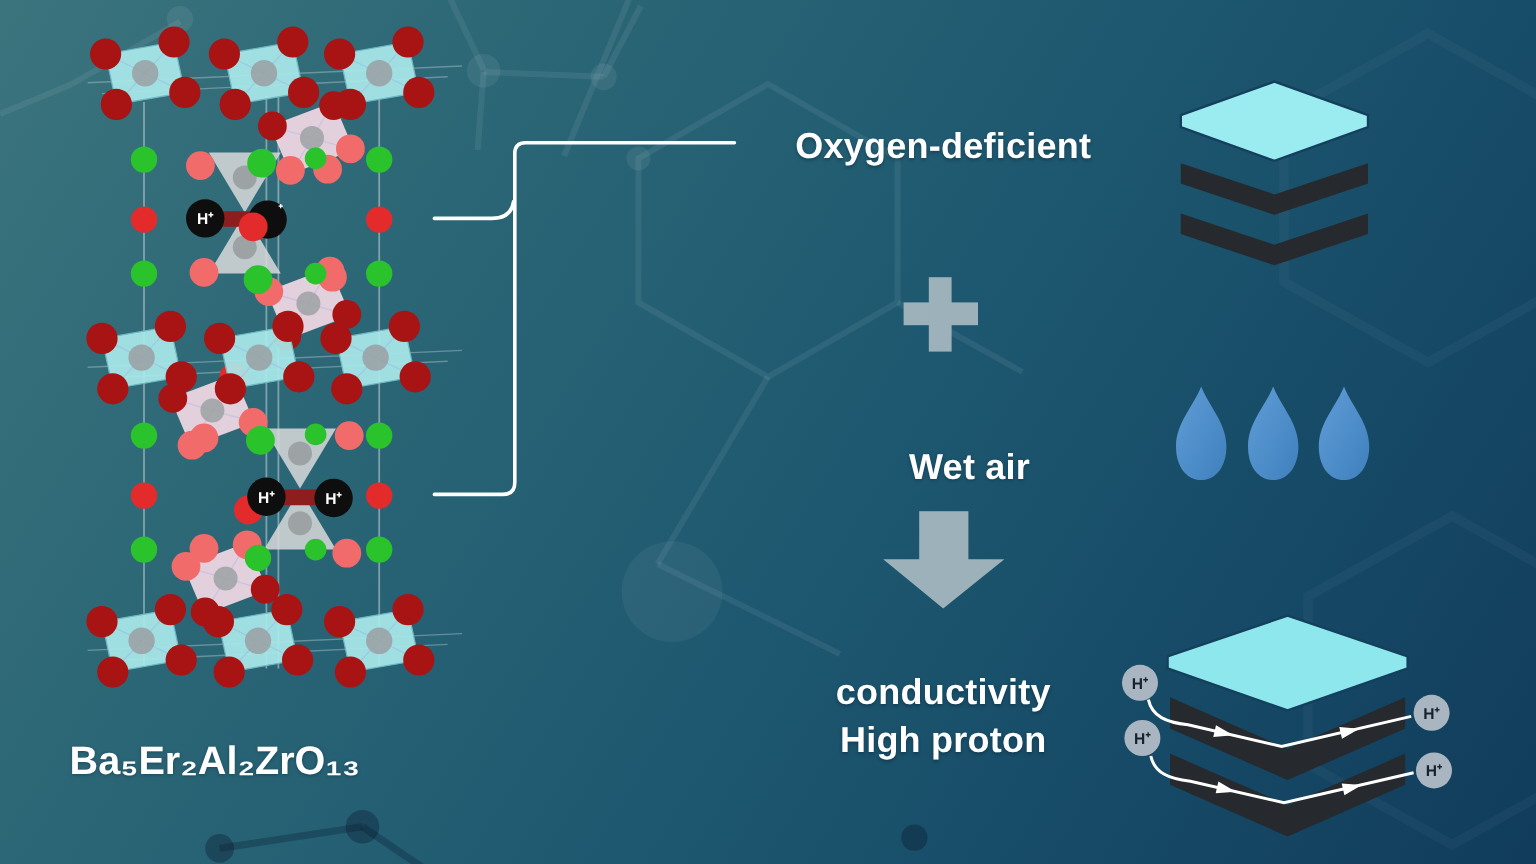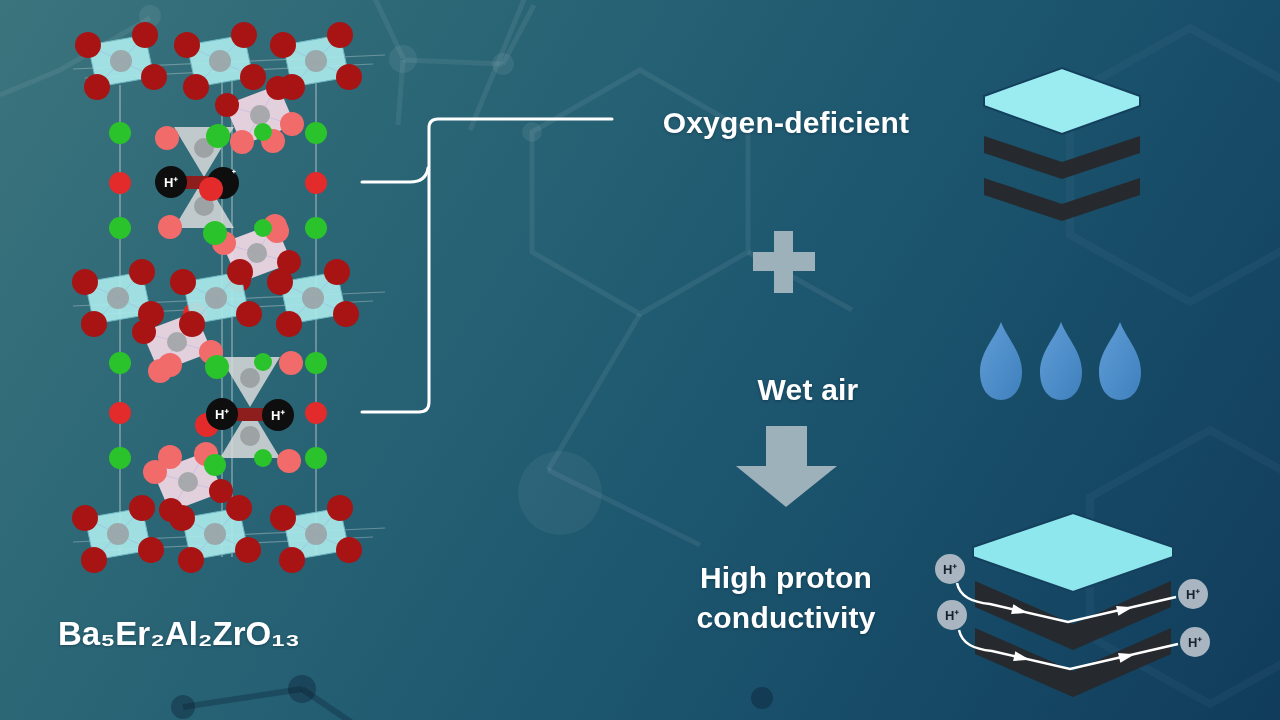--- a/index.html
+++ b/index.html
@@ -262,17 +262,17 @@
     </g>
   </svg>
 
   <div class="txt" style="left:616px;top:103px;width:340px;">
     <div>Oxygen-deficient</div>
   </div>
 
   <div class="txt" style="left:688px;top:338px;width:240px;margin-top:32px;">Wet air</div>
 
   <div class="txt" style="left:596px;top:558px;width:380px;">
+    <div>conductivity</div>
     <div>High proton</div>
-    <div>conductivity</div>
   </div>
 
 </div>
 
 </body></html>

